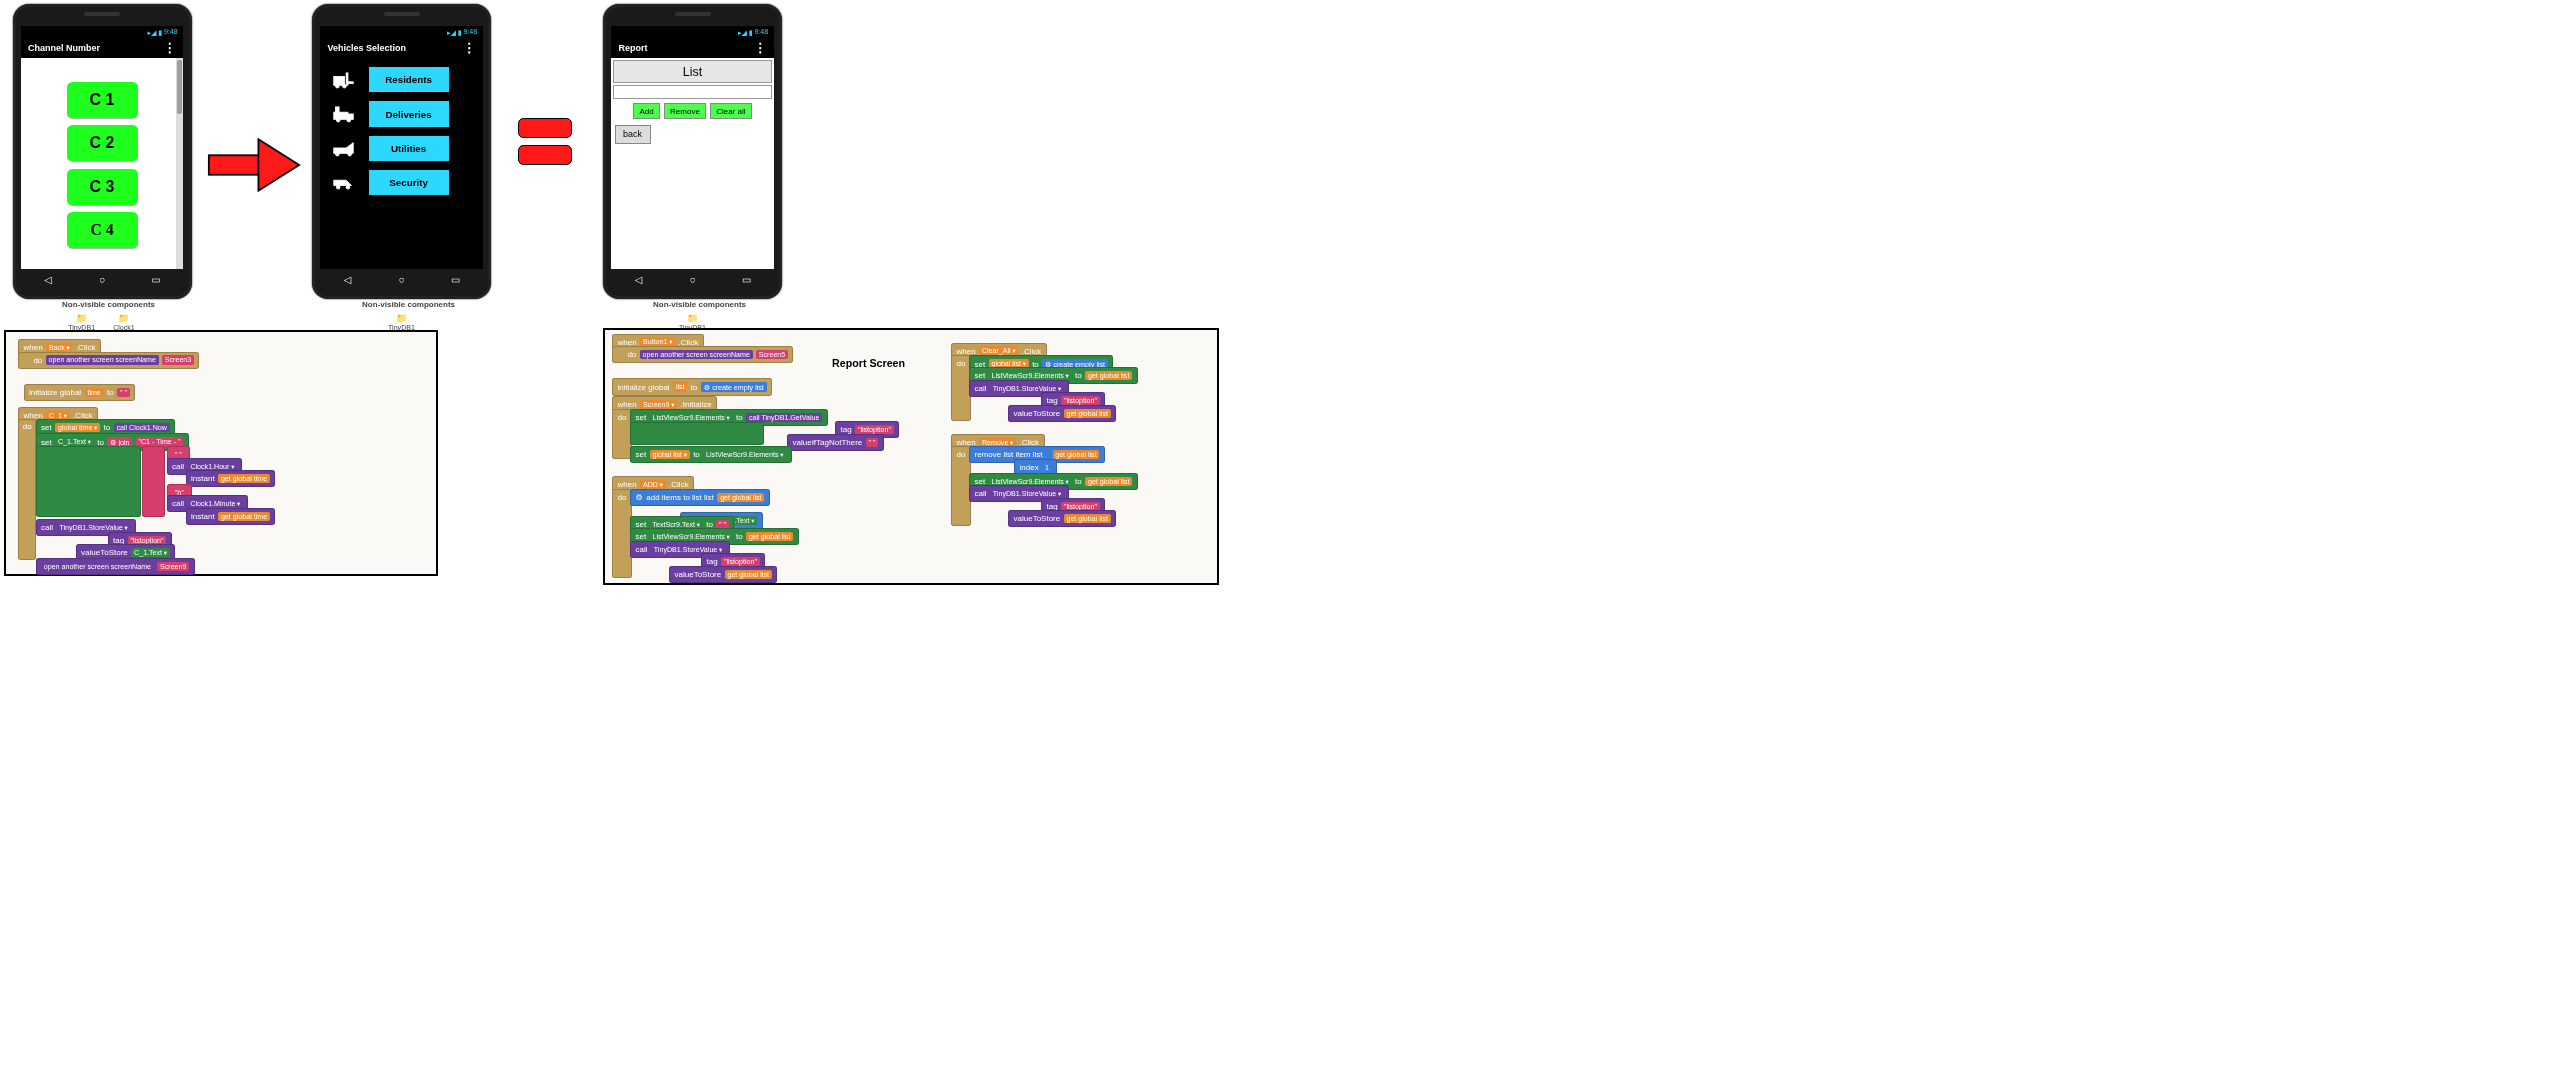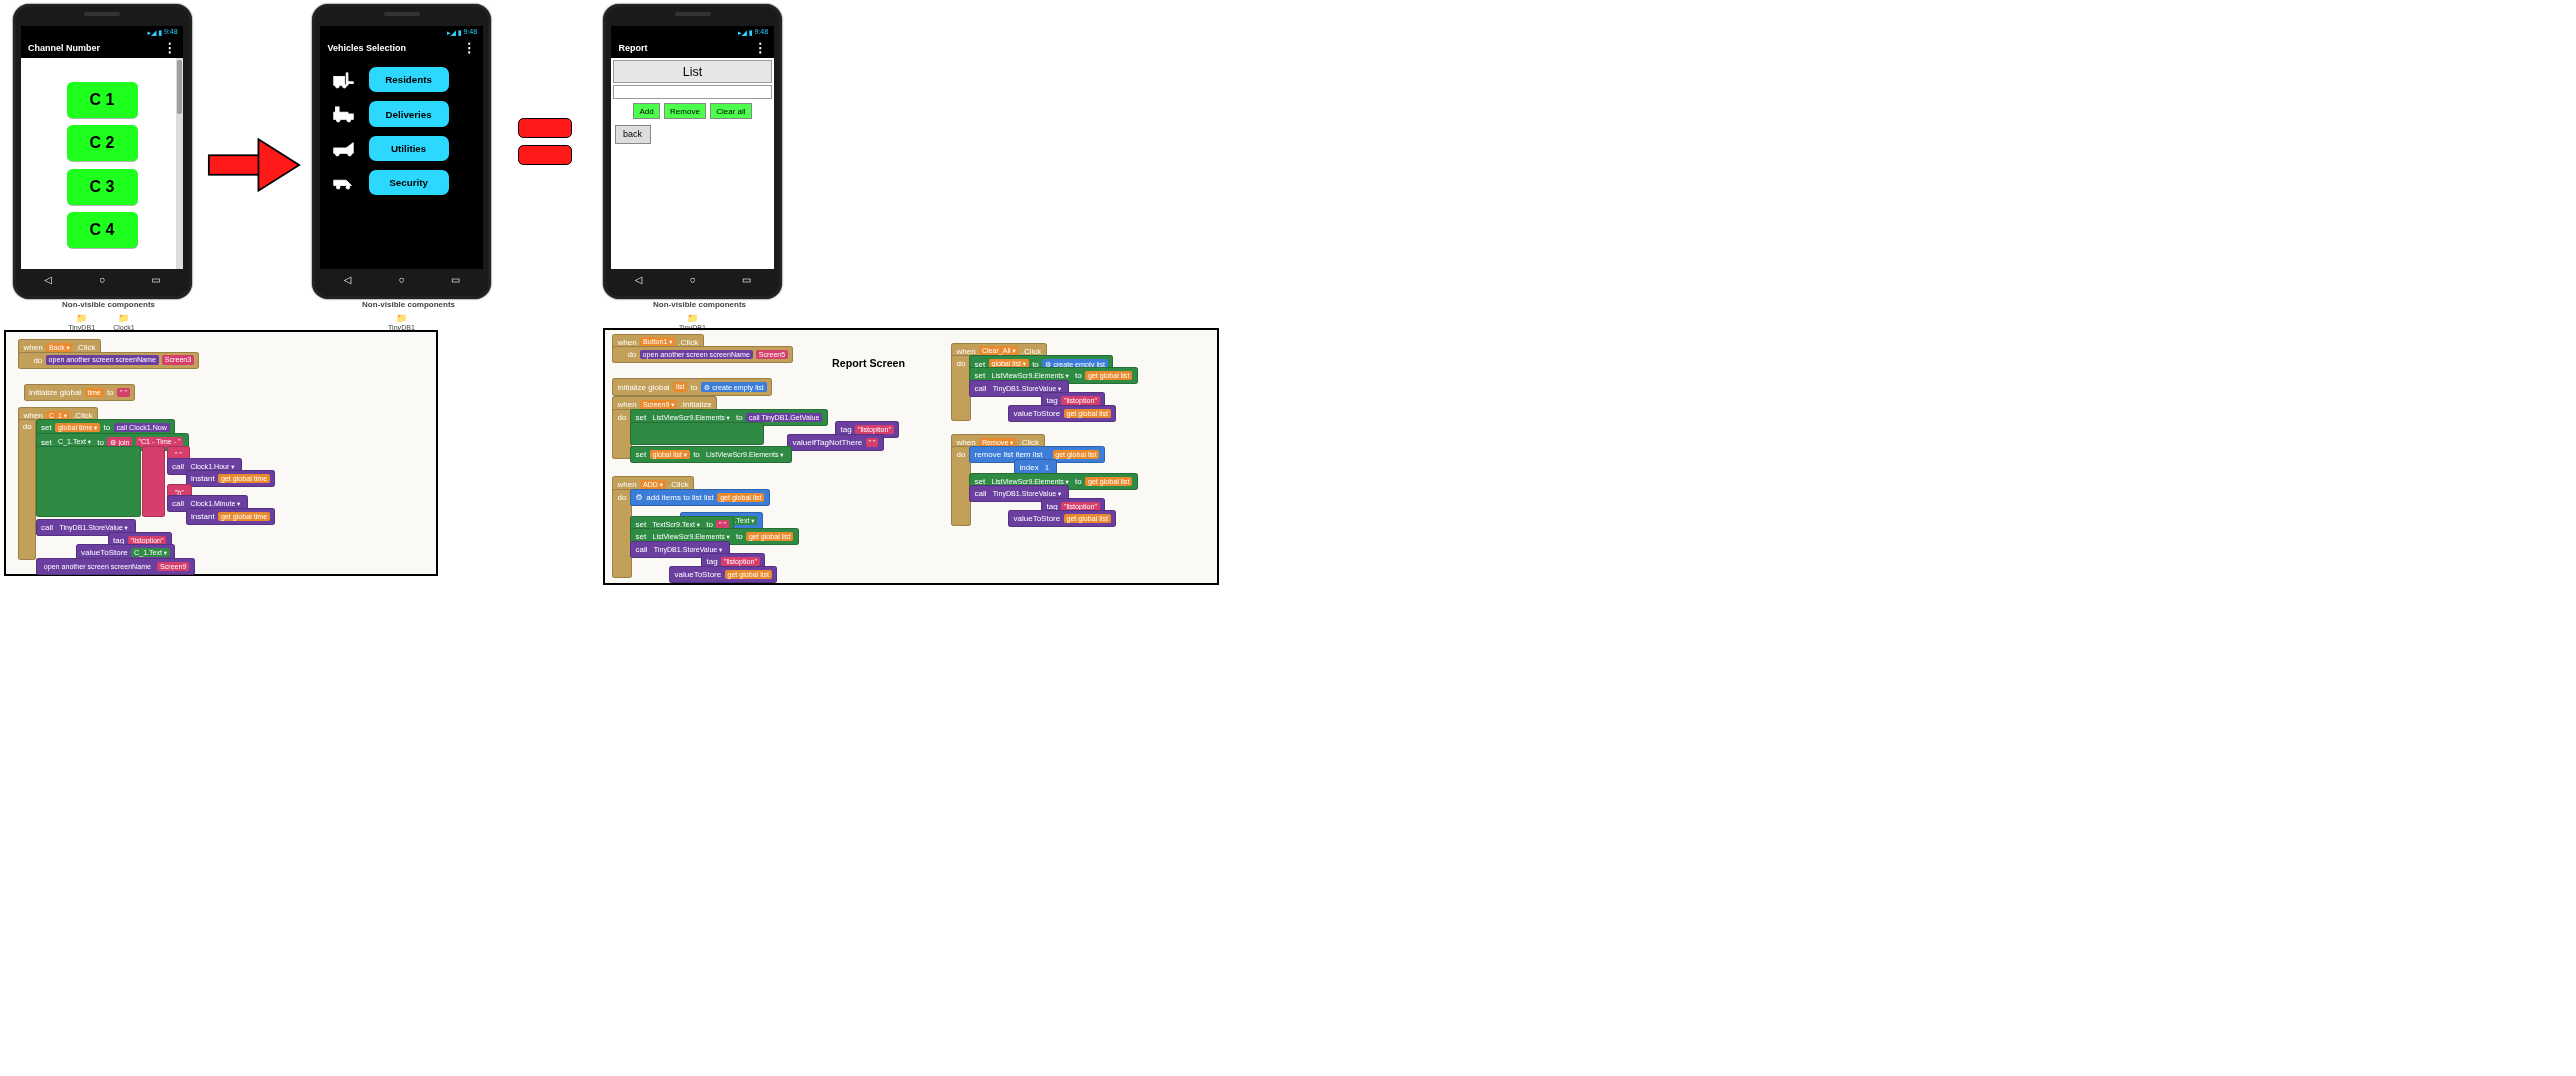--- a/index.html
+++ b/index.html
@@ -77,21 +77,21 @@
     width:71px; height:36px; margin: 7.1px auto; display:flex;
     align-items:center; justify-content:center;
     box-shadow: 0 0.9px 0 rgba(0,0,0,.3);
   }
   
   .row-veh { display:flex; align-items:center; gap:12.5px; margin:9px 10.7px;}
   .veh-icon { width:25px; height:19.6px; display:flex; align-items:center; justify-content:center;}
   .veh-icon svg { fill:#fff; stroke:#fff; }
   .btn-cyan {
     background:#2dd8ff; color:#000; font-weight:bold;
-    border-radius:7px; font-size:9.8px; padding:7.1px 0;
+    border-radius:0; font-size:9.8px; padding:7.1px 0;
     width:80px; text-align:center;
     box-shadow: 0 0.9px 0 rgba(0,0,0,.3);
   }
   
   .report-wrap { background:#fff; padding:1.8px; display:flex; flex-direction:column; height:100%;}
   .report-title { text-align:center; font-size:12.5px; padding:3.6px 0; background:#e6e6e6; border:0.9px solid #999;}
   .report-input { height:14.3px; border:0.9px solid #999; margin-top:1.8px; background:#fff;}
   .report-btns { display:flex; justify-content:center; gap:3.6px; padding:3.6px 0; }
   .report-btns .rb { background:#4cff4c; border:0.9px solid #888; font-size:8px; padding:2.7px 5.4px;}
   .report-list { flex:1; background:#000; color:#fff; font-size:8px; font-weight:bold; padding:1.8px 3.6px;}
@@ -155,21 +155,21 @@
       </div>
       <div class="app-bar">
         <span>Channel Number</span>
         <span class="menu-dots">⋮</span>
       </div>
       <div class="content">
         <div style="padding:17px 0;">
           <div class="btn-green">C 1</div>
           <div class="btn-green">C 2</div>
           <div class="btn-green">C 3</div>
-          <div class="btn-green" style="margin-bottom:-27px;">C 4</div>
+          <div class="btn-green" style="margin-bottom:-27px;font-family:Liberation Serif, serif;">C 4</div>
         </div>
         <div class="scrollbar-v">
             <div class="scrollbar-thumb"></div>
           </div>
       </div>
     </div>
     <div class="nav-bar">
       <span class="nav-back"></span>
       <span class="nav-home"></span>
       <span class="nav-recent"></span>

